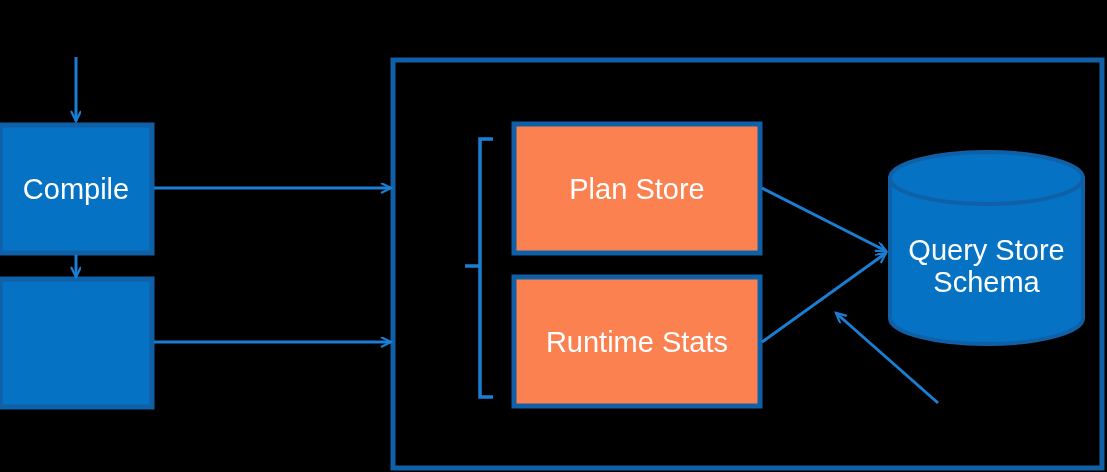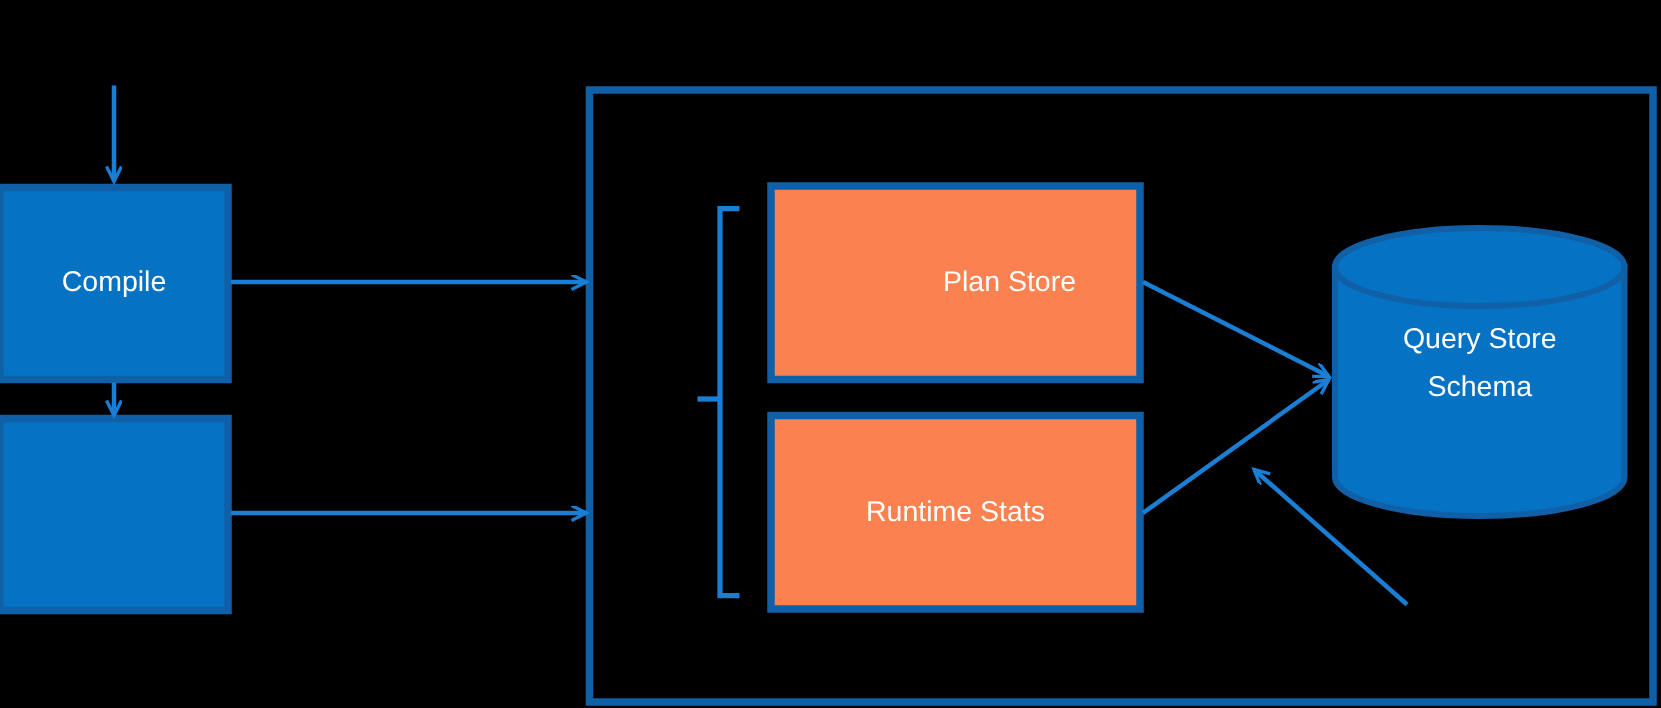--- a/index.html
+++ b/index.html
@@ -21,34 +21,34 @@
     position: absolute;
     left: 0;
     top: 0;
     width: 1107px;
     height: 472px;
   }
   .node-label {
     position: absolute;
     color: #ffffff;
     font-family: "Liberation Sans", sans-serif;
-    font-size: 19px;
+    font-size: 29px;
     line-height: 32px;
     text-align: center;
     white-space: pre-line;
     pointer-events: none;
     display: flex;
     align-items: center;
     justify-content: center;
   }
   .label-compile  { left: 0px;   top: 125px; width: 152px; height: 128px; }
   .label-execute  { left: 0px;   top: 279px; width: 152px; height: 128px; }
-  .label-plan     { left: 512px; top: 122px; width: 250px; height: 133px; margin-left: 36px; }
+  .label-plan     { left: 512px; top: 122px; width: 250px; height: 133px; }
   .label-runtime  { left: 512px; top: 275px; width: 250px; height: 133px; }
-  .label-cylinder { left: 890px; top: 168px; width: 193px; height: 150px; }
+  .label-cylinder { left: 890px; top: 191px; width: 193px; height: 150px; }
 </style>
 </head>
 <body>
 
 <div id="canvas">
 
   <svg id="diagram-svg" viewBox="0 0 1107 472" xmlns="http://www.w3.org/2000/svg">
     <defs>
       <marker id="arrowOpen" markerWidth="14" markerHeight="14" refX="11" refY="5" orient="auto" markerUnits="userSpaceOnUse">
         <path d="M1,0 L11,5 L1,10" fill="none" stroke="#1a7fd4" stroke-width="2.2"></path>

